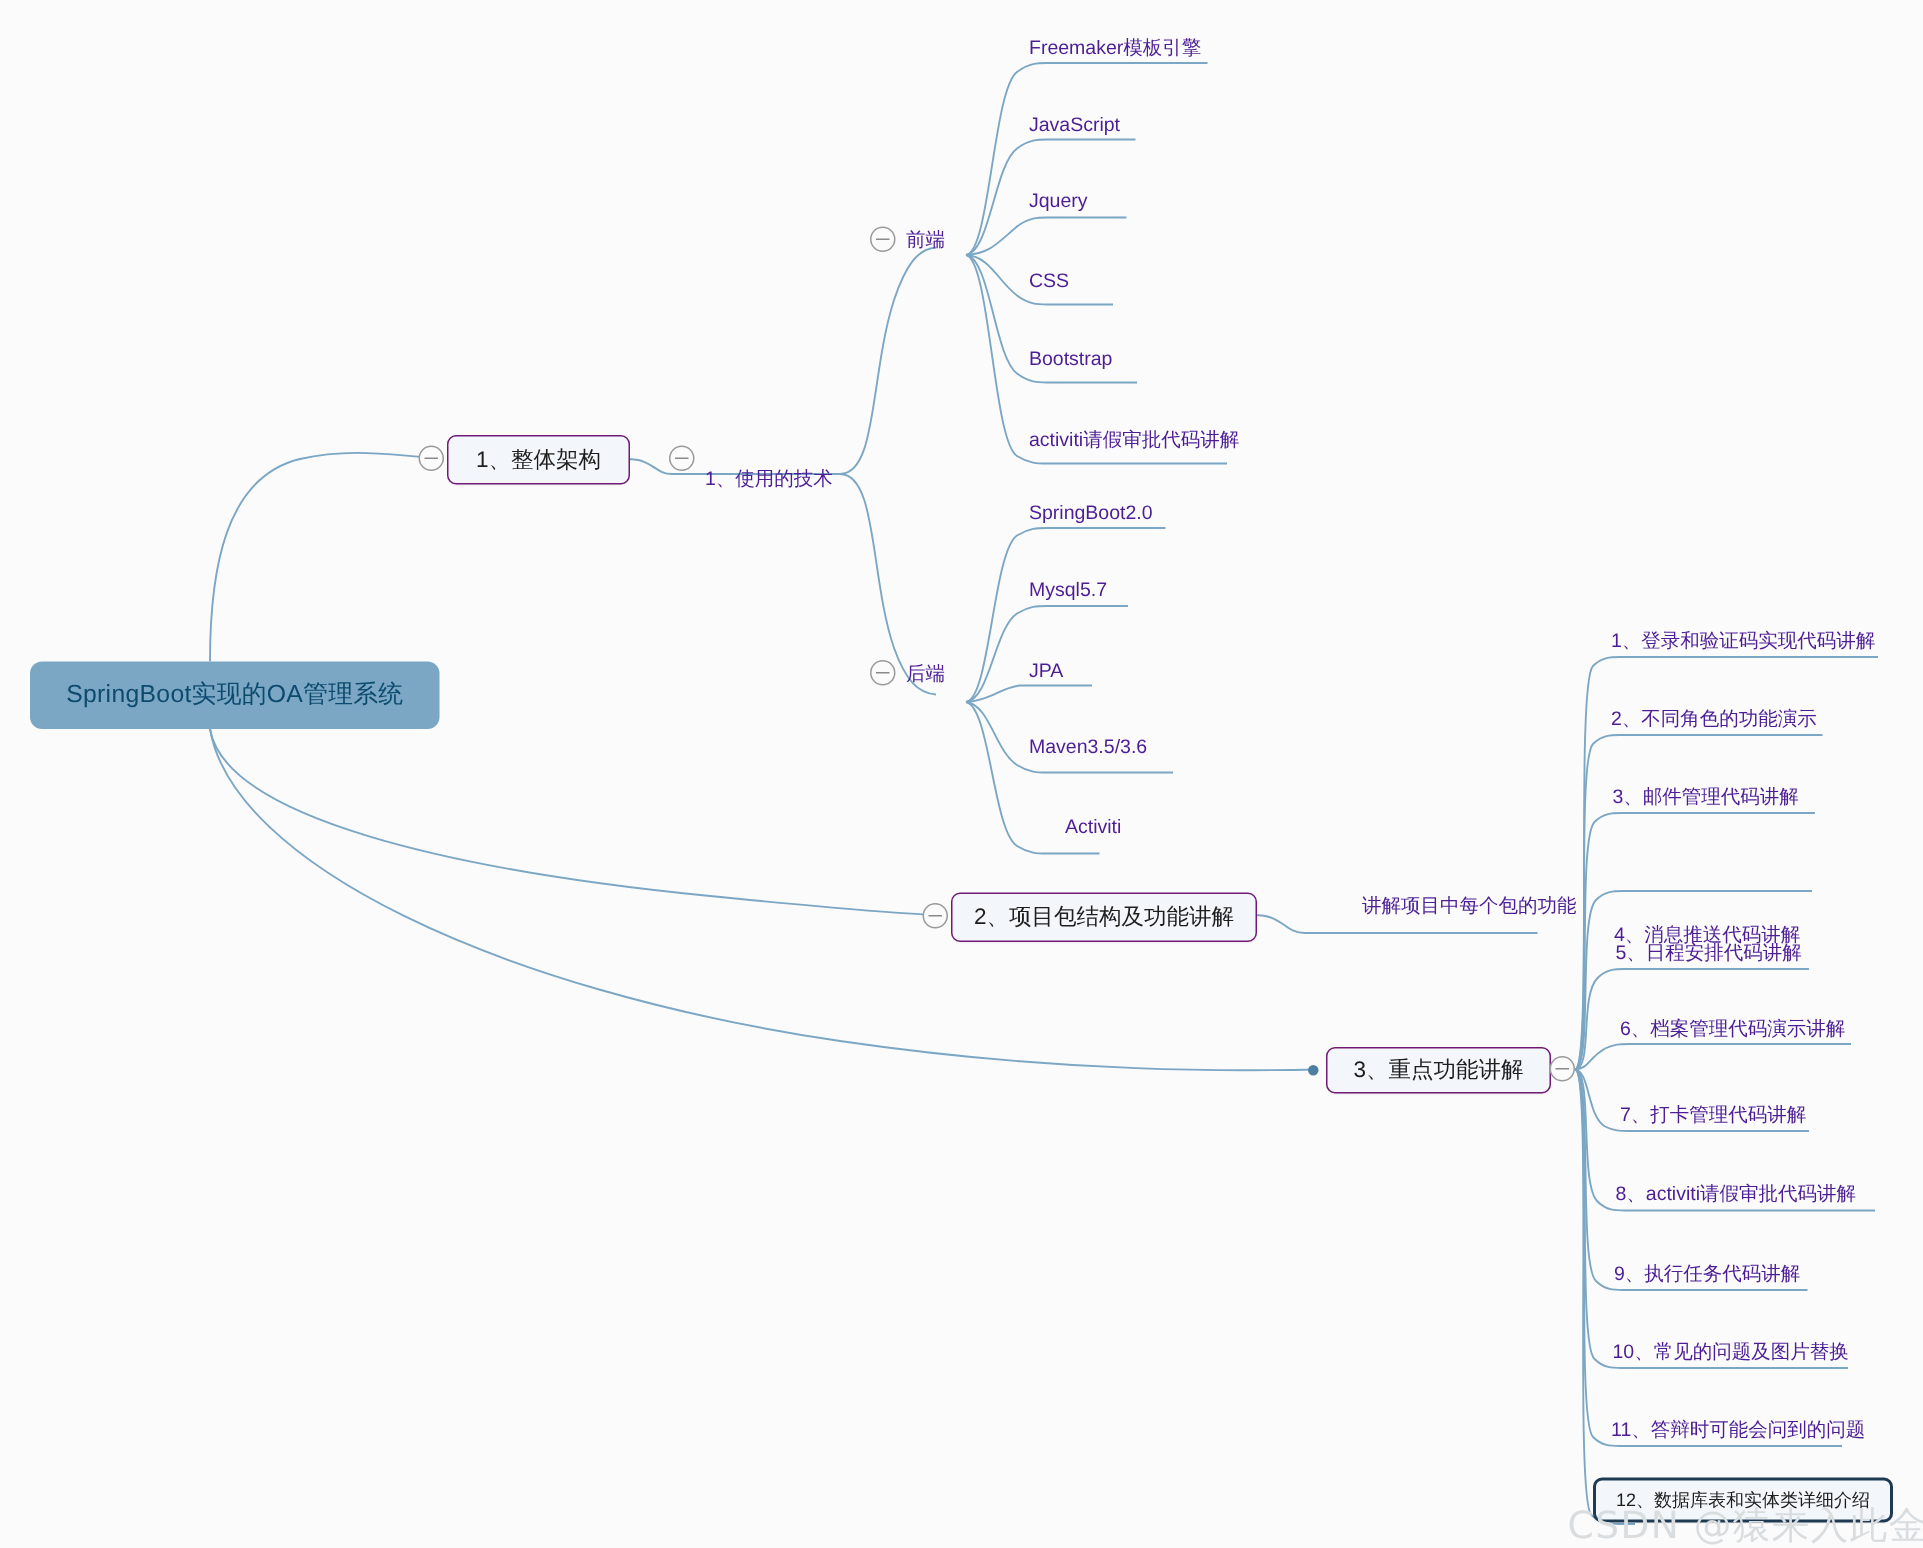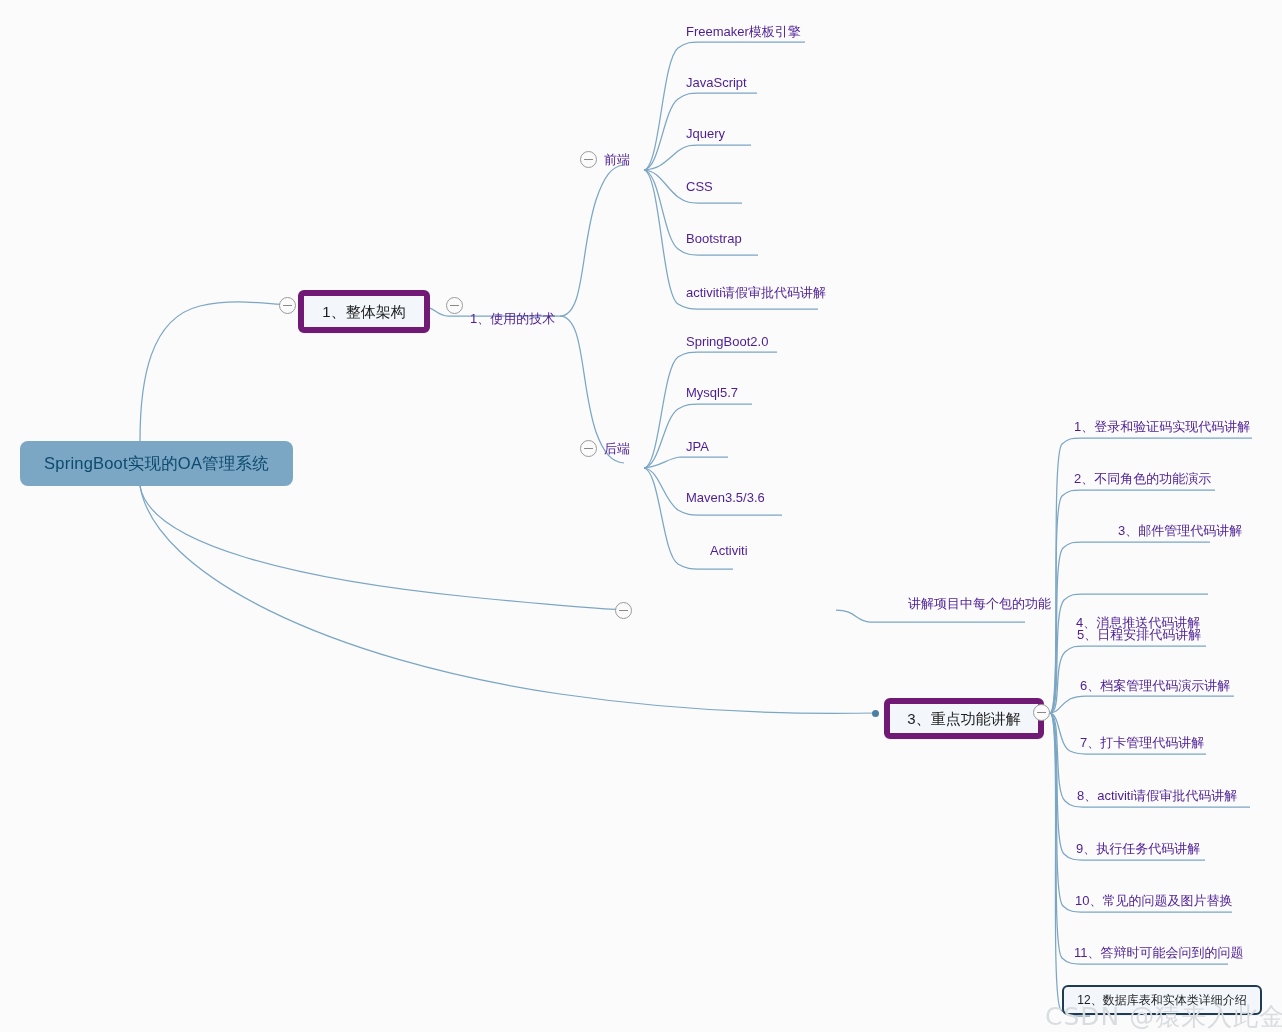--- a/index.html
+++ b/index.html
@@ -31,21 +31,21 @@
     background:#7ba7c4;
     border-radius:8px;
     color:#0c4a6e;
     font-size:16.5px;
     display:flex;align-items:center;justify-content:center;
     letter-spacing:.2px;
   }
   
   .boxed{
     background:#f3f7fb;
-    border:6px solid #701a75;
+    border:1px solid #701a75;
     border-radius:6px;
     display:flex;align-items:center;justify-content:center;
     font-size:15px;
     box-shadow:0 1px 0 rgba(0,0,0,.04);
   }
   .boxed.sel{
     border:2px solid #1f3b54;
     background:#f3f7fb;
   }
   
@@ -186,37 +186,40 @@
     <span>JPA</span>
   </div>
   <div class="node plain" style="left:686px;top:491px;">
     <span>Maven3.5/3.6</span>
   </div>
   <div class="node plain" style="left:686px;top:544px;margin-left:24px;">
     <span>Activiti</span>
   </div>
 
   <div class="toggle" style="left:615px;top:602px;"></div>
+  <div class="node boxed" style="left:634px;top:595px;width:202px;height:31px;">
+    <span>2、项目包结构及功能讲解</span>
+  </div>
   <div class="node plain" style="left:908px;top:597px;">
     <span>讲解项目中每个包的功能</span>
   </div>
 
   <div class="bullet" style="left:872px;top:710px;"></div>
   <div class="node boxed" style="left:884px;top:698px;width:148px;height:29px;">
     <span>3、重点功能讲解</span>
   </div>
   <div class="toggle" style="left:1033px;top:704px;"></div>
 
   <div class="node plain" style="left:1074px;top:420px;">
     <span>1、登录和验证码实现代码讲解</span>
   </div>
   <div class="node plain" style="left:1074px;top:472px;">
     <span>2、不同角色的功能演示</span>
   </div>
-  <div class="node plain" style="left:1075px;top:524px;margin-left:43px;">
+  <div class="node plain" style="left:1075px;top:524px;">
     <span>3、邮件管理代码讲解</span>
   </div>
   <div class="node plain" style="left:1076px;top:576px;margin-top:40px;">
     <span>4、消息推送代码讲解</span>
   </div>
   <div class="node plain" style="left:1077px;top:628px;">
     <span>5、日程安排代码讲解</span>
   </div>
   <div class="node plain" style="left:1080px;top:679px;">
     <span>6、档案管理代码演示讲解</span>

